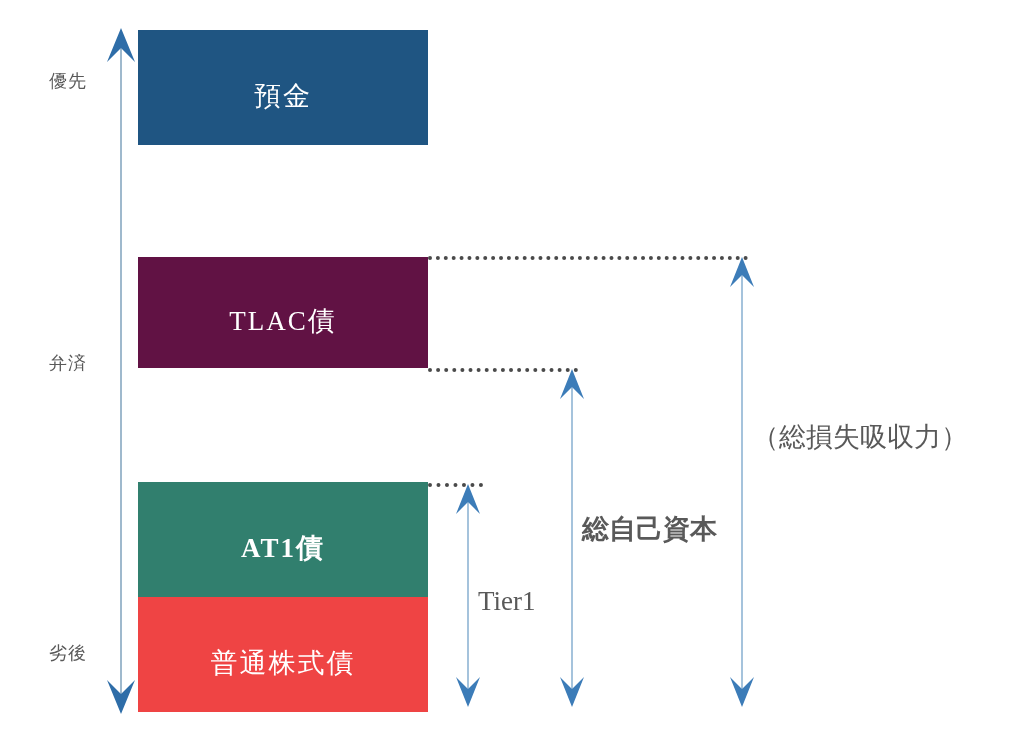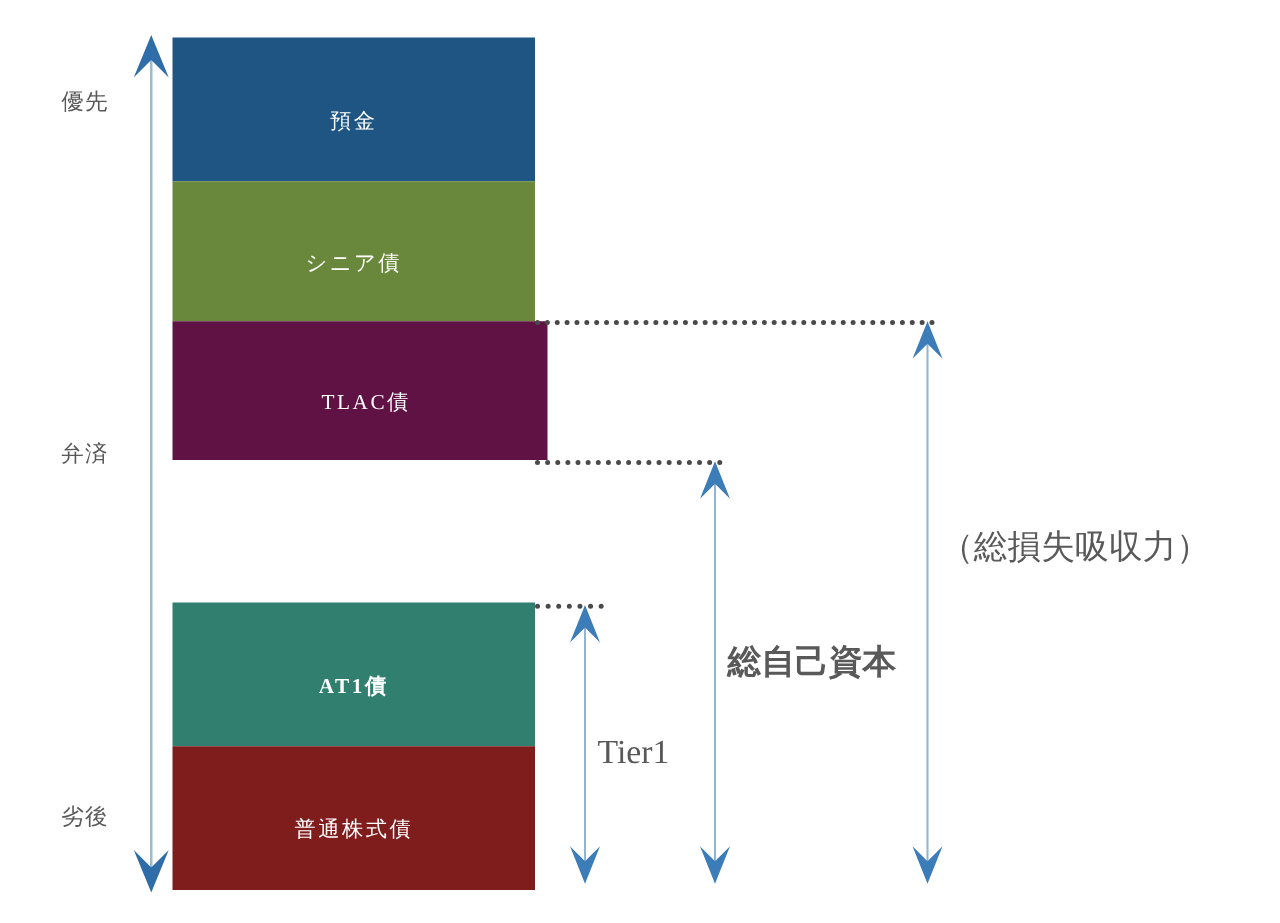--- a/index.html
+++ b/index.html
@@ -52,21 +52,21 @@
   .seg {
     position: absolute;
     left: 0;
     width: 100%;
     display: flex;
     align-items: center;
     justify-content: center;
   }
   .seg-label {
     color: #ffffff;
-    font-size: 17px;
+    font-size: 27px;
     letter-spacing: 2px;
     line-height: 1;
     white-space: nowrap;
     margin-top: 18px;
   }
 
   
   .leader {
     position: absolute;
     height: 0;
@@ -100,30 +100,27 @@
     </svg>
   </div>
   <div class="axis-label top">優先</div>
   <div class="axis-label middle">弁済</div>
   <div class="axis-label bottom">劣後</div>
 
   <div class="stack" id="stack">
       <div class="seg" style="top: 0px; height: 115px; background: rgb(31, 85, 130);">
         <span class="seg-label">預金</span>
       </div>
-      <div class="seg" style="top: 115px; height: 112px; background: rgb(106, 136, 60);">
-        <span class="seg-label">シニア債</span>
-      </div>
-      <div class="seg" style="top: 227px; height: 111px; background: rgb(97, 18, 68); padding-left: 10px;">
+      <div class="seg" style="top: 227px; height: 111px; background: rgb(97, 18, 68);">
         <span class="seg-label">TLAC債</span>
       </div>
       <div class="seg" style="top: 452px; height: 115px; background: rgb(49, 127, 110); font-weight: bold;">
         <span class="seg-label">AT1債</span>
       </div>
-      <div class="seg" style="top: 567px; height: 115px; background: #7f1d1d;">
+      <div class="seg" style="top: 567px; height: 115px; background: #ef4444;">
         <span class="seg-label">普通株式債</span>
       </div>
     </div>
 
   <div id="leaders">
       <div class="leader" style="left: 428px; top: 483px; width: 55px;"></div>
       <div class="leader" style="left: 428px; top: 368px; width: 150px;"></div>
       <div class="leader" style="left: 428px; top: 256px; width: 320px;"></div>
     </div>
 

